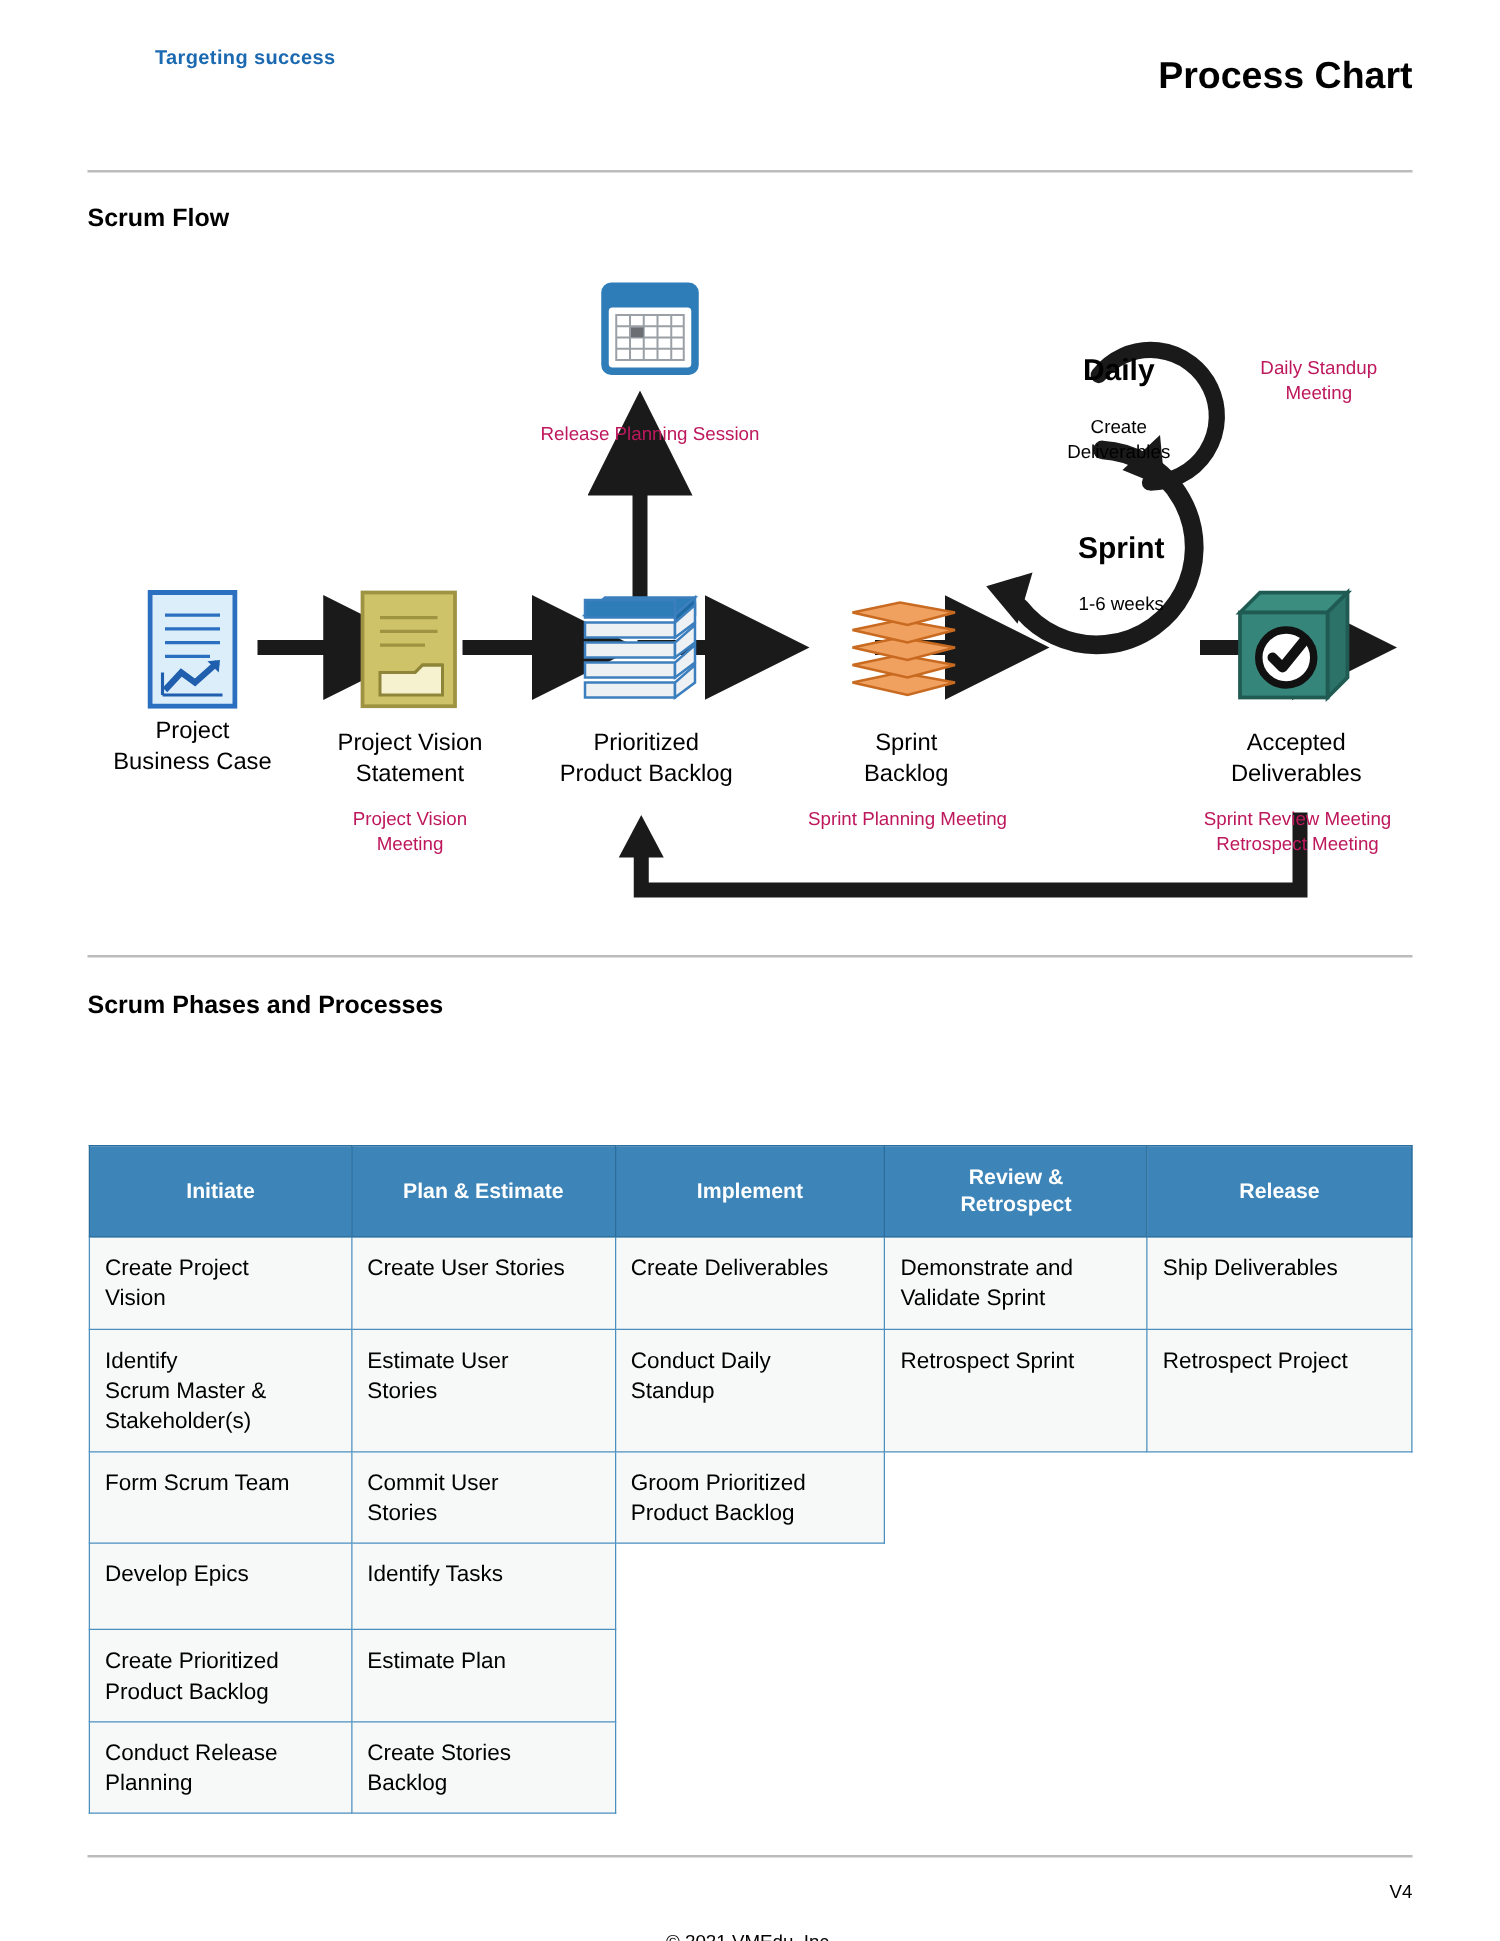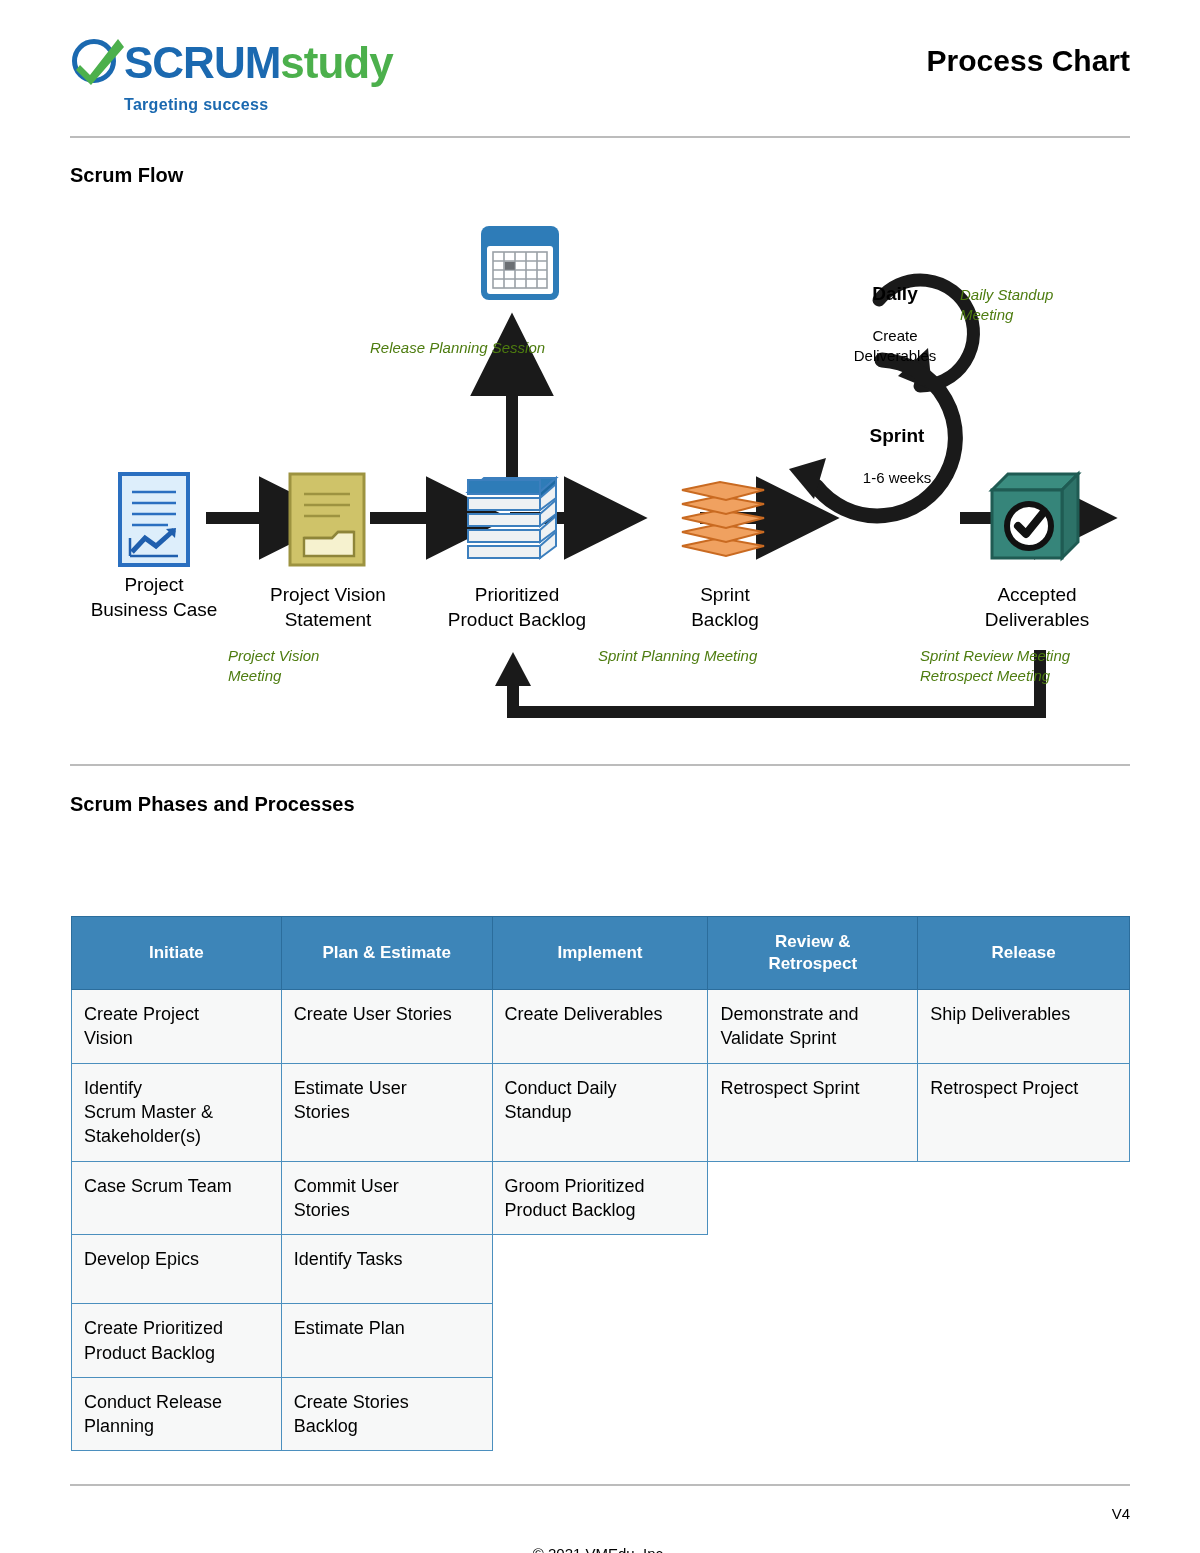--- a/index.html
+++ b/index.html
@@ -39,24 +39,24 @@
   
   .section-title{position:absolute;left:70px;font-size:20px;font-weight:bold;}
 
   
   .flow{position:absolute;left:70px;top:200px;width:1060px;height:540px;}
   .node-label{
     position:absolute;text-align:center;font-size:19px;line-height:1.32;
     white-space:pre-line;
   }
   .meeting-label{
-    position:absolute;font-size:15px;line-height:1.35;
-    color:#4d7c0f;font-style:italic;white-space:pre-line;
-  }
-  .cyc-title{font-size:19px;font-weight:bold;}
+    position:absolute;text-align:center;font-size:15px;line-height:1.35;
+    color:#be185d;white-space:pre-line;
+  }
+  .cyc-title{font-size:24px;font-weight:bold;}
   .cyc-sub{font-size:15px;}
   .cyc-text{position:absolute;text-align:center;line-height:1.25;white-space:pre-line;}
 
   
   .tbl{position:absolute;left:71px;top:916px;border-collapse:collapse;width:1059px;}
   .tbl th{
     background:#3d85b8;color:#fff;font-size:17px;font-weight:bold;
     border:1px solid #2b6d9c;padding:14px 6px;text-align:center;line-height:1.3;
   }
   .tbl td{
@@ -76,29 +76,20 @@
   .footer .ver{position:absolute;right:0;}
   .sp{border-bottom:2px solid #4cb050;}
 </style>
 </head>
 <body>
 
 <div class="page">
 
   <div class="header">
     <div class="logo">
-      <div class="logo-row">
-        <div class="logo-mark">
-          <div class="ring"></div>
-          <svg class="check" width="56" height="56" viewBox="0 0 56 56">
-            <path d="M10 32 L20 42 L48 6 L54 14 L21 52 L6 37 Z" fill="#4cb04c"></path>
-          </svg>
-        </div>
-        <div class="logo-text"><span class="blue">SCRUM</span><span class="green">study</span></div>
-      </div>
       <div class="logo-tag">Targeting success</div>
     </div>
     <div class="doc-title">Process Chart</div>
   </div>
 
   <div class="rule" style="top:136px"></div>
 
   <div class="section-title" style="top:164px">Scrum Flow</div>
 
   <div class="flow">
@@ -298,21 +289,21 @@
 Scrum Master &amp;
 Stakeholder(s)</td>
         <td style="white-space:pre-line">Estimate User
 Stories</td>
         <td style="white-space:pre-line">Conduct Daily
 Standup</td>
         <td style="white-space:pre-line">Retrospect Sprint</td>
         <td style="white-space:pre-line">Retrospect Project</td>
       </tr>
       <tr>
-        <td style="white-space:pre-line">Case Scrum Team</td>
+        <td style="white-space:pre-line">Form Scrum Team</td>
         <td style="white-space:pre-line">Commit User
 Stories</td>
         <td style="white-space:pre-line">Groom Prioritized
 Product Backlog</td>
         <td class="empty"></td>
         <td class="empty"></td>
       </tr>
       <tr>
         <td style="white-space:pre-line">Develop Epics</td>
         <td style="white-space:pre-line">Identify Tasks</td>

